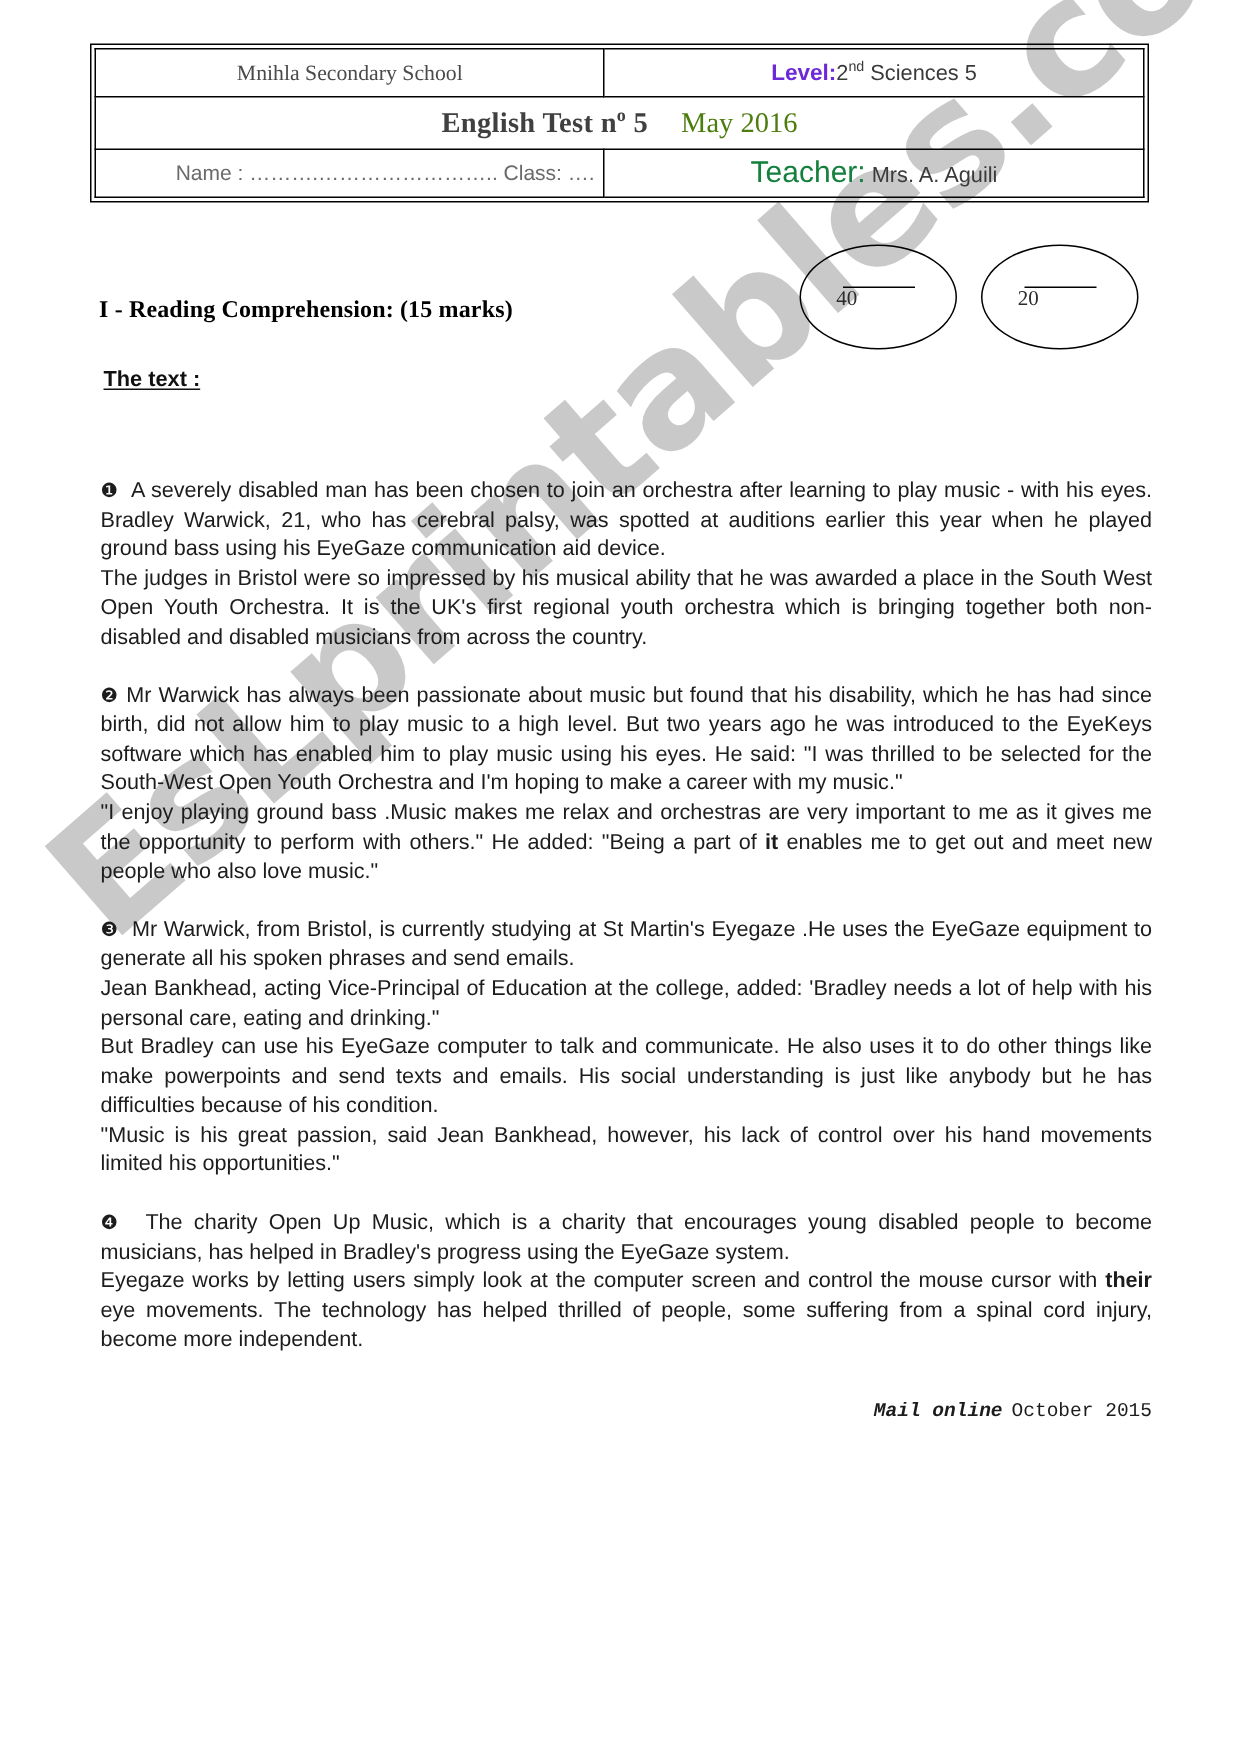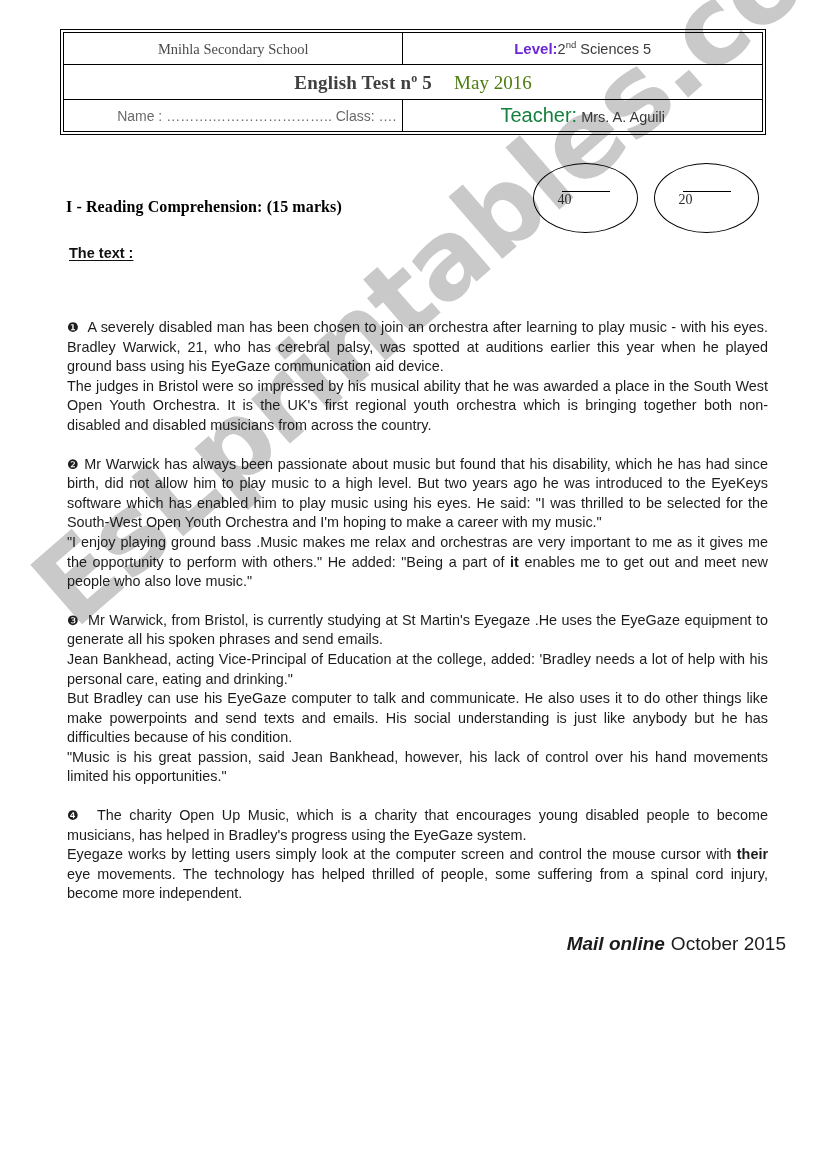--- a/index.html
+++ b/index.html
@@ -215,24 +215,24 @@
     font-size: 13px;
   }
   .para b.u {
     font-weight: bold;
     text-underline-offset: 2px;
   }
 
   
   .source-line {
     position: absolute;
-    right: 40px;
+    right: 58px;
     top: 933px;
-    font-family: Liberation Sans, sans-serif;
-    font-size: 19px;
+    font-family: Liberation Mono, monospace;
+    font-size: 13px;
     color: #1c1c1c;
     white-space: nowrap;
   }
   .source-line .src-name {
     font-weight: bold;
     font-style: italic;
   }
   .source-line .src-date { margin-left: 6px; }
 </style>
 </head>

